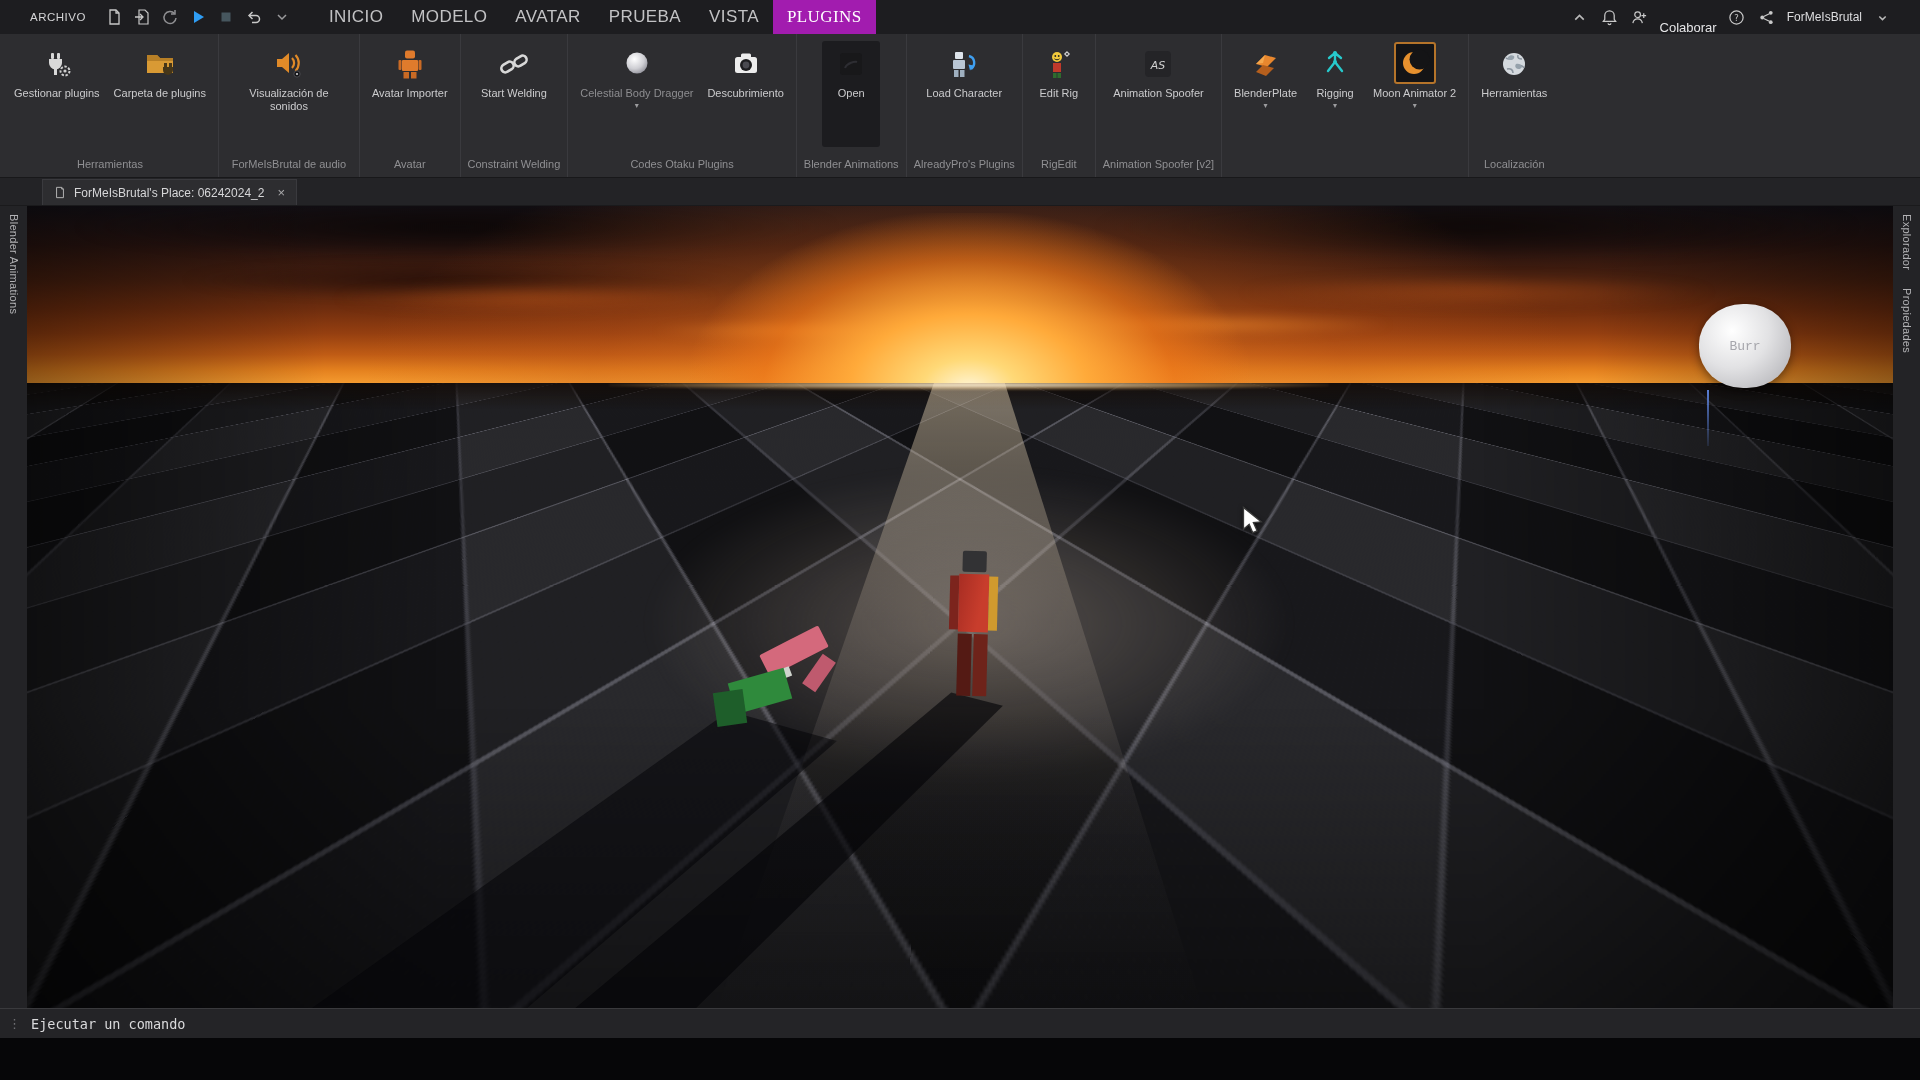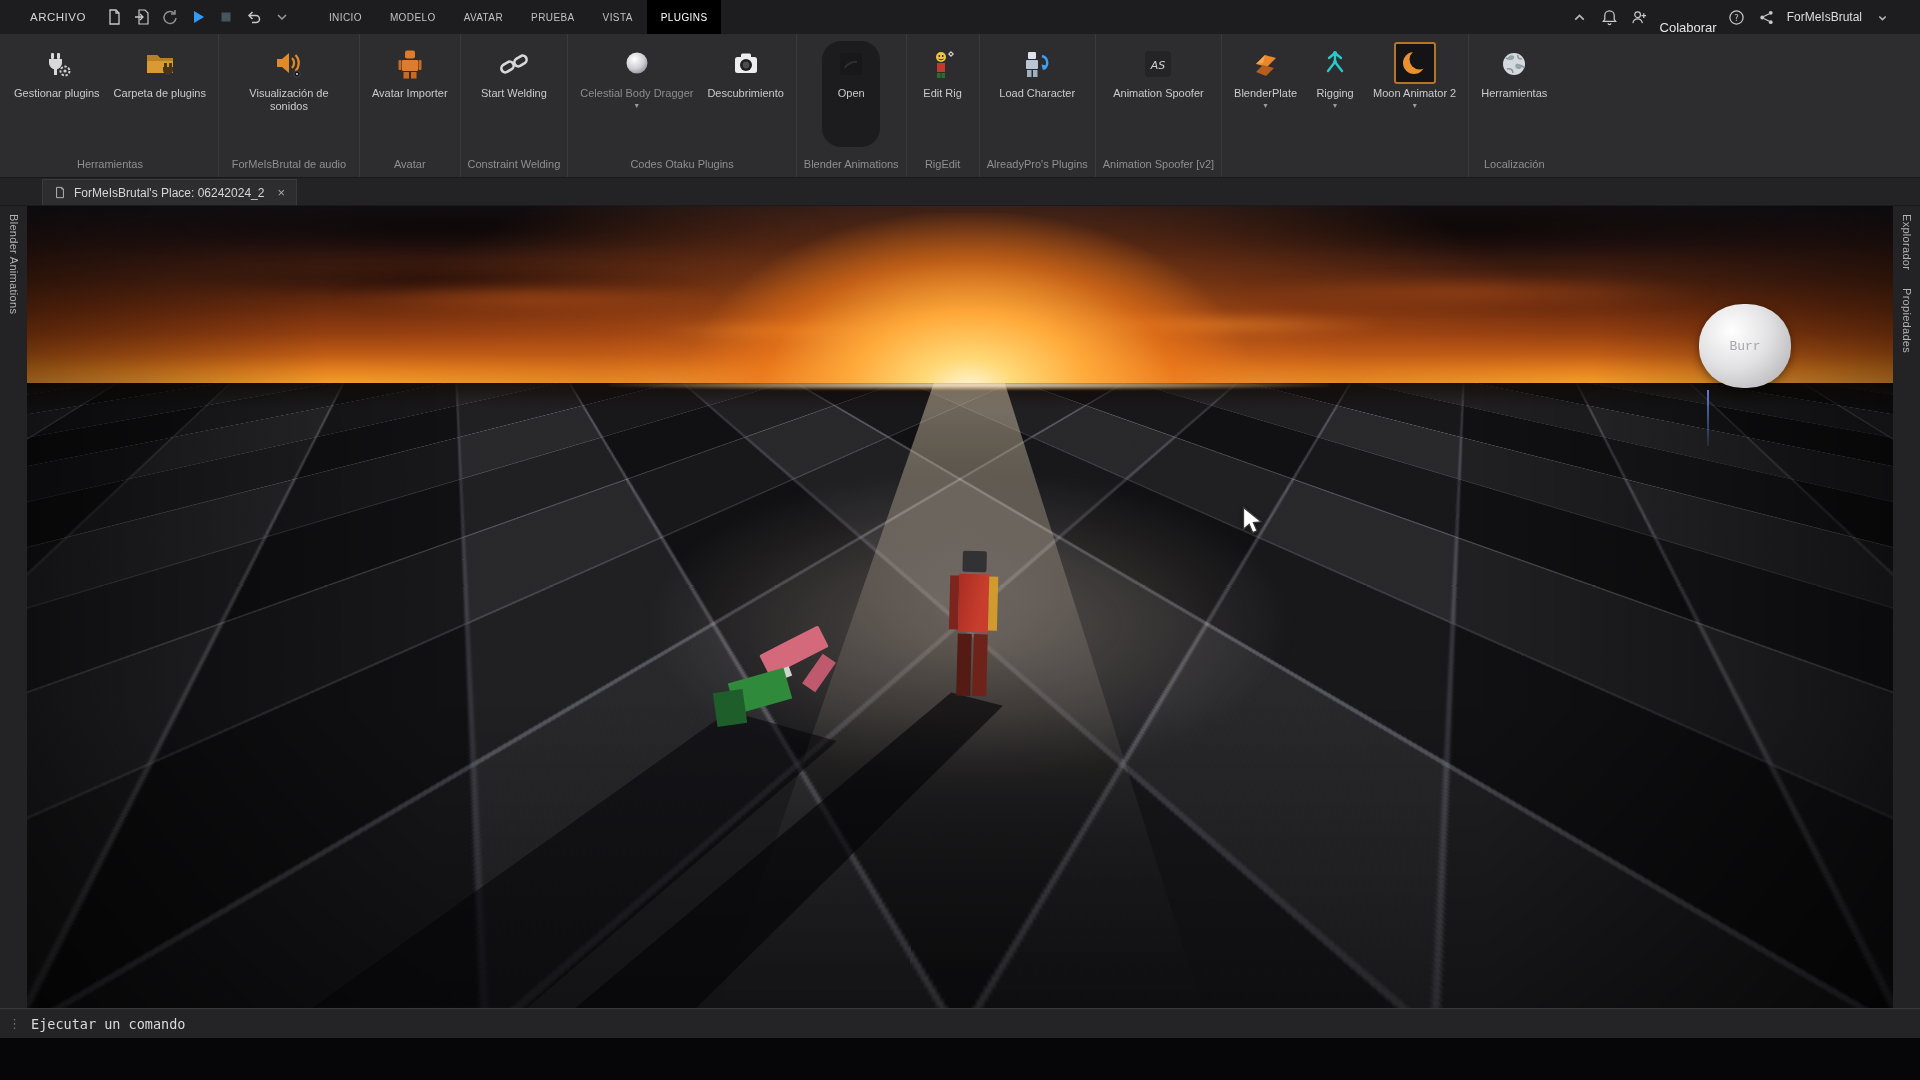--- a/index.html
+++ b/index.html
@@ -7,36 +7,36 @@
   font-family:"Liberation Sans","DejaVu Sans",sans-serif;}
 .app{position:relative;width:1920px;height:1080px;display:flex;flex-direction:column;}
 
 
 .topbar{height:34px;background:#1d1d20;display:flex;align-items:center;padding:0 20px;gap:4px;flex:0 0 auto;color:#c9c9c9;}
 .menu-file{font-size:11.5px;letter-spacing:.5px;padding:0 10px;color:#d4d4d6;}
 .qat{display:flex;align-items:center;gap:3px;margin-left:2px;}
 .qat-btn{width:25px;height:25px;display:flex;align-items:center;justify-content:center;border-radius:3px;}
 .qat-btn svg{width:16px;height:16px;display:block;}
 .menu-tabs{display:flex;align-items:stretch;height:34px;margin-left:16px;}
-.menu-tab{font-size:10px;letter-spacing:.4px;padding:0 14px;display:flex;align-items:center;color:#c2c2c4;}
-.menu-tab.active{background:#000000;color:#ffffff;}
+.menu-tab{font-size:17px;letter-spacing:.4px;padding:0 14px;display:flex;align-items:center;color:#c2c2c4;}
+.menu-tab.active{background:#a21caf;color:#ffffff;font-family:Liberation Serif, serif;}
 .topbar-spacer{flex:1;}
 .topbar-right{display:flex;align-items:center;gap:10px;padding-right:8px;}
 .tb-icon{width:20px;height:20px;display:flex;align-items:center;justify-content:center;}
 .tb-icon svg{width:17px;height:17px;display:block;}
 .tb-label{font-size:13px;color:#e6e6e8;margin-top:20px;}
 .tb-user{font-size:12px;color:#dedee0;}
 
 
 .ribbon{height:144px;background:#2d2d30;display:flex;align-items:stretch;padding:0 2px;flex:0 0 auto;border-bottom:1px solid #18181a;overflow:hidden;}
 .ribbon-group{display:flex;flex-direction:column;padding:0 7px;}
 .ribbon-group + .ribbon-group{border-left:1px solid #3a3a3e;}
 .ribbon-row{flex:1;display:flex;align-items:flex-start;justify-content:center;gap:4px;padding-top:7px;}
 .ribbon-btn{display:flex;flex-direction:column;align-items:center;min-width:58px;max-width:126px;min-height:106px;padding:4px 5px 2px;border-radius:3px;}
-.ribbon-btn.pressed{background:#1c1c1f;border-radius:19px;}
+.ribbon-btn.pressed{background:#1c1c1f;}
 .ribbon-icon{width:38px;height:38px;display:flex;align-items:center;justify-content:center;margin-bottom:4px;}
 .ribbon-icon svg{width:32px;height:32px;display:block;}
 .ribbon-btn.selected .ribbon-icon{border:2px solid #b5742a;background:#141416;border-radius:3px;width:42px;height:42px;margin-top:-3px;margin-bottom:3px;}
 .ribbon-label{font-size:11px;line-height:1.18;color:#cbcbcd;text-align:center;}
 .ribbon-btn.dimmed .ribbon-label{color:#8d8d90;}
 .ribbon-caret{font-size:8px;color:#9c9c9e;margin-top:2px;line-height:1;}
 .ribbon-group-label{height:24px;font-size:11px;color:#8f8f92;text-align:center;padding-top:5px;white-space:nowrap;}
 
 
 .doctabbar{height:28px;background:#232326;display:flex;align-items:flex-end;padding-left:42px;flex:0 0 auto;border-bottom:1px solid #1a1a1c;}
@@ -371,52 +371,52 @@
             <div class="ribbon-label">Open</div>
           </div>
         </div>
         <div class="ribbon-group-label">Blender Animations</div>
       </div>
       <div class="ribbon-group">
         <div class="ribbon-row">
           <div class="ribbon-btn">
             <div class="ribbon-icon">
               <svg viewBox="0 0 32 32">
+                <rect x="7" y="4" width="8" height="7" rx="1" fill="#dde3ea"></rect>
+                <rect x="5" y="12" width="12" height="9" rx="1" fill="#b9c6d4"></rect>
+                <rect x="6" y="22" width="4.5" height="7" fill="#9fb0c0"></rect>
+                <rect x="12" y="22" width="4.5" height="7" fill="#9fb0c0"></rect>
+                <path d="M21 8c6 1.5 7 9 2 13" fill="none" stroke="#3f9ff0" stroke-width="2.4"></path>
+                <path d="M25.5 17.5l-3.5 5-1.5-6z" fill="#3f9ff0"></path>
+              </svg>
+            </div>
+            <div class="ribbon-label">Load Character</div>
+          </div>
+        </div>
+        <div class="ribbon-group-label">AlreadyPro's Plugins</div>
+      </div>
+      <div class="ribbon-group">
+        <div class="ribbon-row">
+          <div class="ribbon-btn">
+            <div class="ribbon-icon">
+              <svg viewBox="0 0 32 32">
                 <circle cx="14" cy="9" r="5" fill="#f0c83c"></circle>
                 <circle cx="12.3" cy="8" r="0.9" fill="#222"></circle>
                 <circle cx="15.7" cy="8" r="0.9" fill="#222"></circle>
                 <path d="M11.5 10.8c1.5 1.3 3.5 1.3 5 0" stroke="#222" stroke-width="1" fill="none"></path>
                 <rect x="10" y="15" width="8" height="9" fill="#c0392b"></rect>
                 <rect x="10" y="25" width="3.6" height="5" fill="#2e6b2e"></rect>
                 <rect x="14.4" y="25" width="3.6" height="5" fill="#2e6b2e"></rect>
                 <path d="M24 3.8l2.2 2.2L24 8.2 21.8 6z" fill="none" stroke="#cfcfcf" stroke-width="1.2"></path>
               </svg>
             </div>
             <div class="ribbon-label">Edit Rig</div>
           </div>
         </div>
         <div class="ribbon-group-label">RigEdit</div>
-      </div>
-      <div class="ribbon-group">
-        <div class="ribbon-row">
-          <div class="ribbon-btn">
-            <div class="ribbon-icon">
-              <svg viewBox="0 0 32 32">
-                <rect x="7" y="4" width="8" height="7" rx="1" fill="#dde3ea"></rect>
-                <rect x="5" y="12" width="12" height="9" rx="1" fill="#b9c6d4"></rect>
-                <rect x="6" y="22" width="4.5" height="7" fill="#9fb0c0"></rect>
-                <rect x="12" y="22" width="4.5" height="7" fill="#9fb0c0"></rect>
-                <path d="M21 8c6 1.5 7 9 2 13" fill="none" stroke="#3f9ff0" stroke-width="2.4"></path>
-                <path d="M25.5 17.5l-3.5 5-1.5-6z" fill="#3f9ff0"></path>
-              </svg>
-            </div>
-            <div class="ribbon-label">Load Character</div>
-          </div>
-        </div>
-        <div class="ribbon-group-label">AlreadyPro's Plugins</div>
       </div>
       <div class="ribbon-group">
         <div class="ribbon-row">
           <div class="ribbon-btn">
             <div class="ribbon-icon">
               <svg viewBox="0 0 32 32">
                 <rect x="3" y="3" width="26" height="26" rx="4" fill="#242427"></rect>
                 <text x="16" y="20.5" text-anchor="middle" font-size="11" font-style="italic" font-family="DejaVu Sans" fill="#d0d0d0">AS</text>
               </svg>
             </div>

